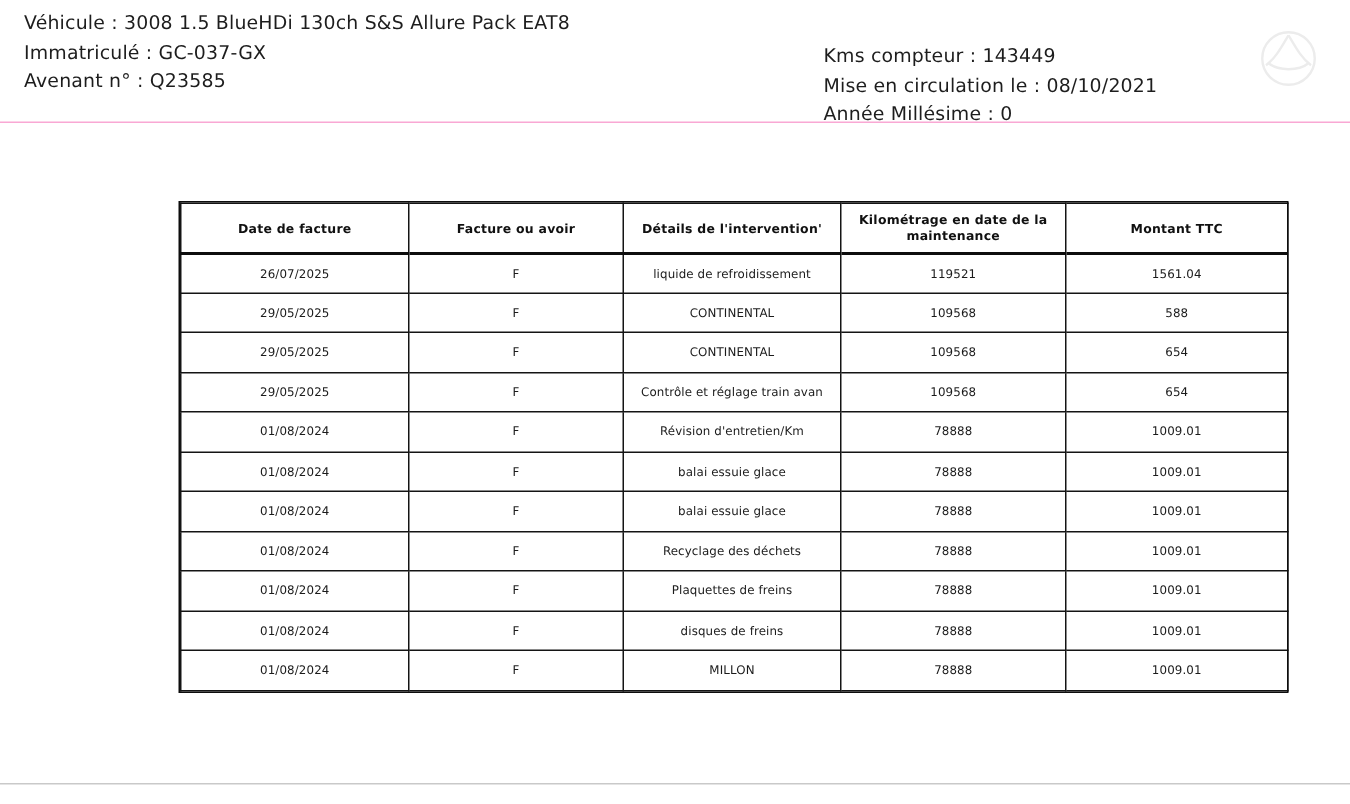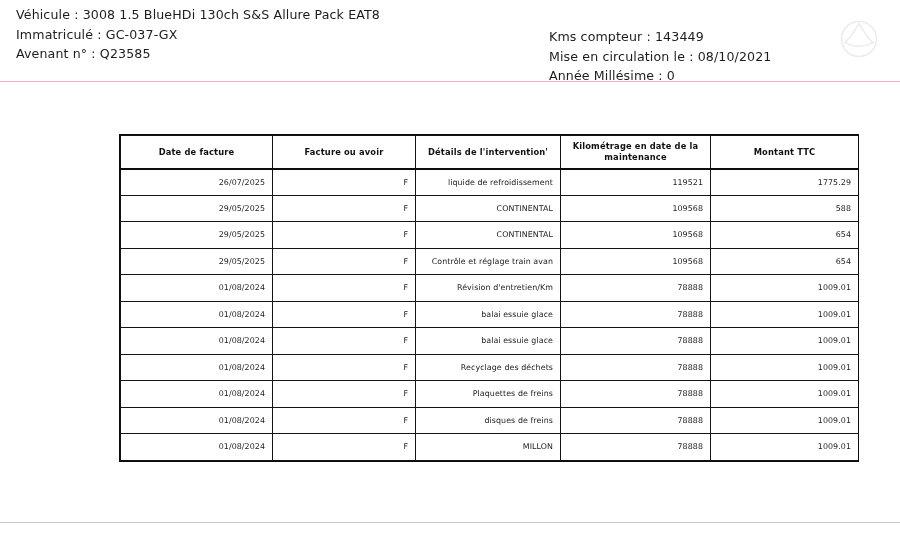--- a/index.html
+++ b/index.html
@@ -83,21 +83,21 @@
     color: #111111;
     padding: 2px 4px;
     line-height: 10.5px;
     letter-spacing: 0.02em;
     border-bottom: 2px solid #0d0d0d;
   }
   table.maint tbody td {
     height: 26.5px;
     font-size: 7.9px;
     font-weight: normal;
-    text-align: right;
+    text-align: center;
     color: #1b1b1b;
     padding: 0 7px;
     letter-spacing: 0.01em;
     white-space: nowrap;
     overflow: hidden;
   }
   
   col.c-date   { width: 152px; }
   col.c-fact   { width: 143px; }
   col.c-det    { width: 145px; }
@@ -172,21 +172,21 @@
         <th>Kilométrage en date de la maintenance</th>
         <th>Montant TTC</th>
       </tr>
     </thead>
     <tbody id="maint-body">
         <tr>
           <td>26/07/2025</td>
           <td>F</td>
           <td>liquide de refroidissement</td>
           <td>119521</td>
-          <td>1775.29</td>
+          <td>1561.04</td>
         </tr>
         <tr>
           <td>29/05/2025</td>
           <td>F</td>
           <td>CONTINENTAL</td>
           <td>109568</td>
           <td>588</td>
         </tr>
         <tr>
           <td>29/05/2025</td>

